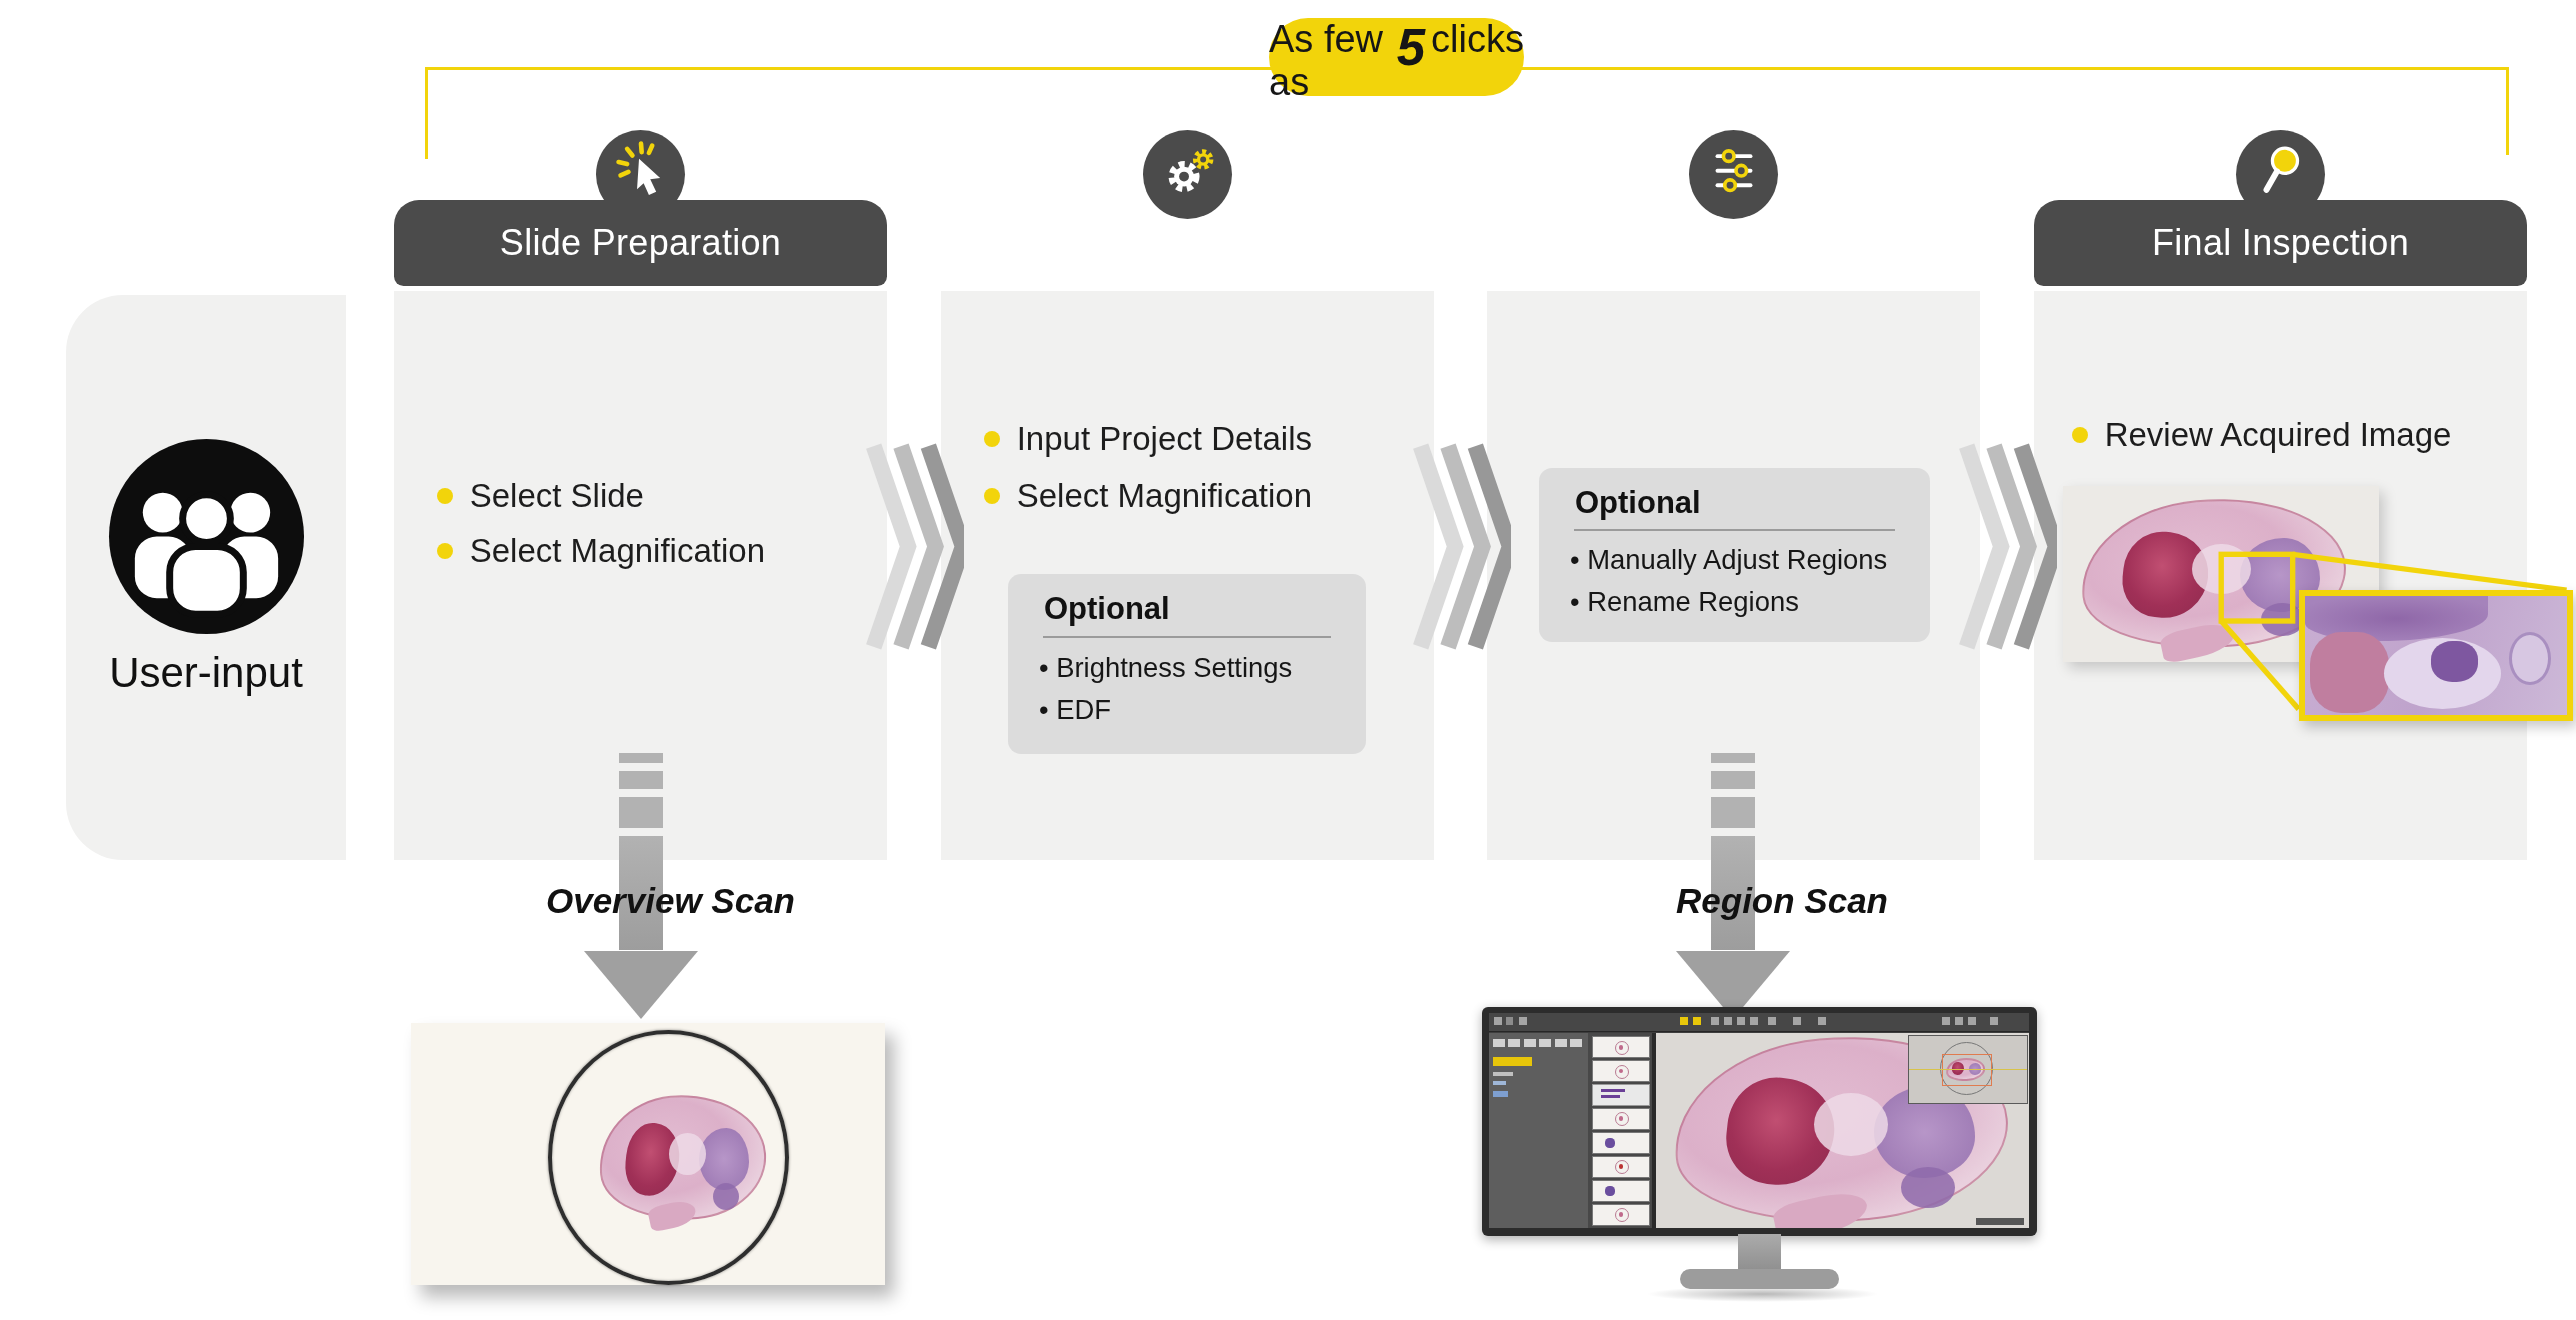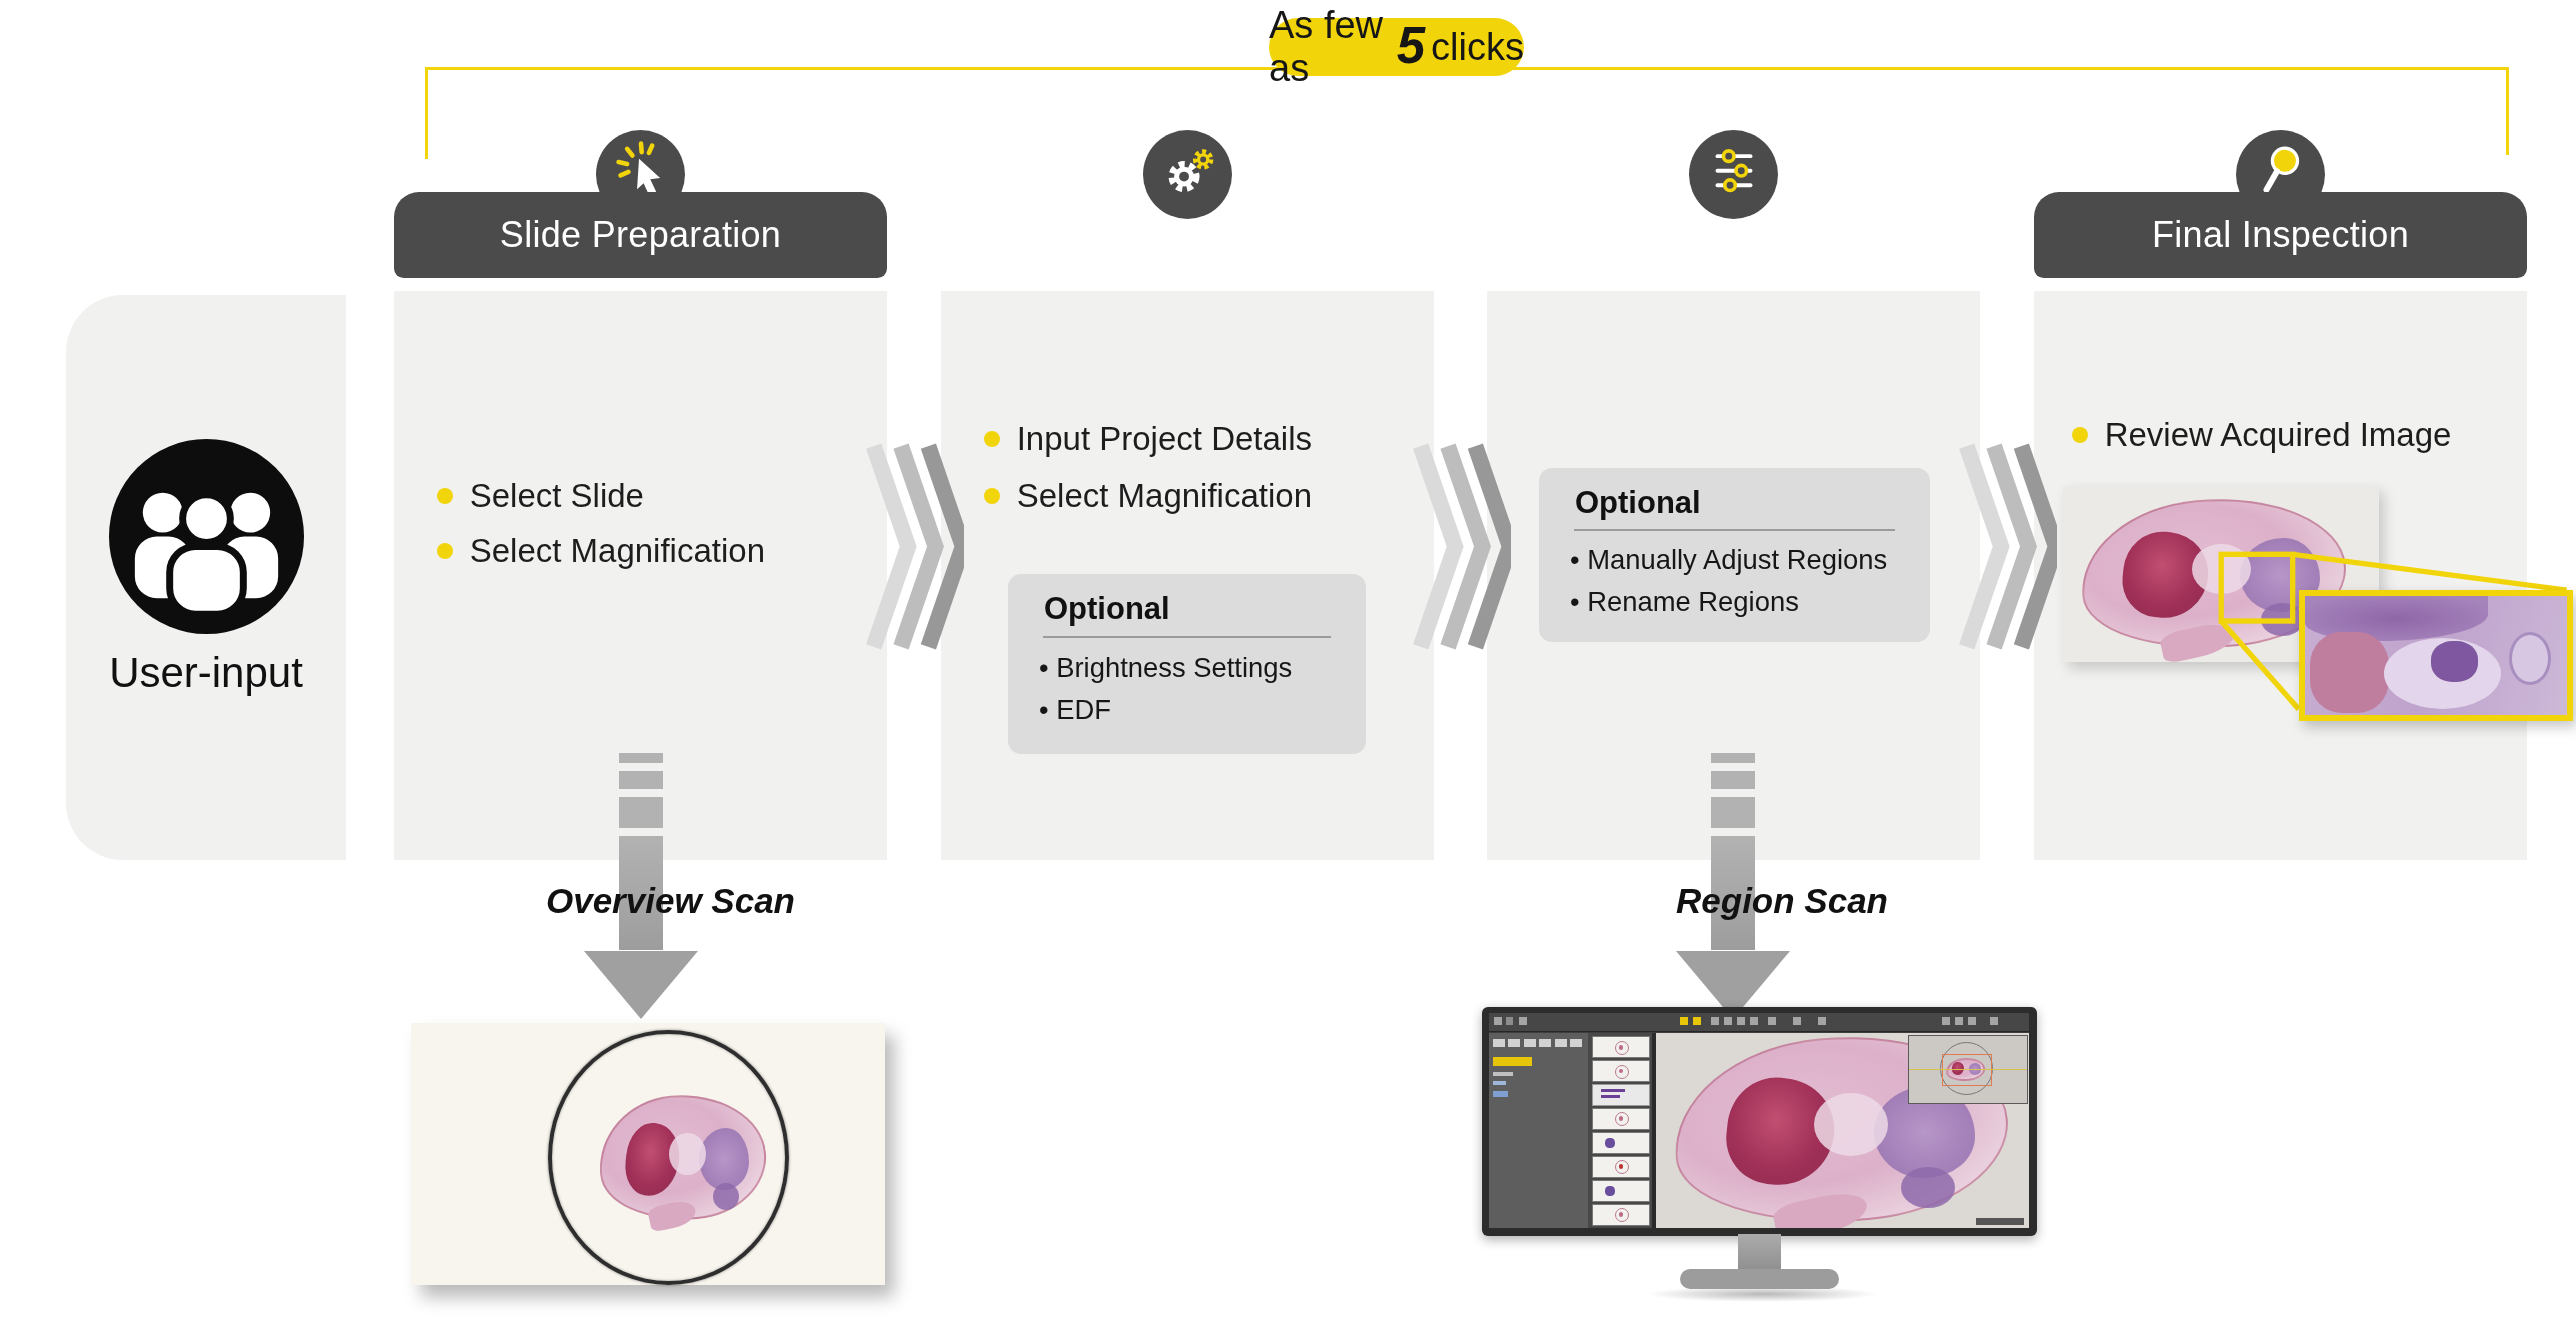--- a/index.html
+++ b/index.html
@@ -1,30 +1,30 @@
 <!DOCTYPE html>
 <html style="font-size:9.5px"><head>
 <meta charset="utf-8">
 <style>
   html,body{margin:0;padding:0;background:#ffffff;}
   #canvas{position:relative;width:2576px;height:1320px;background:#ffffff;overflow:hidden;
           font-family:"Liberation Sans", sans-serif;}
 
   
   .bracket{position:absolute;background:#F2D40B;}
-  .pill{position:absolute;left:1269px;top:18px;width:255px;height:58px;border-radius:39px;
-        background:#F2D40B;display:flex;align-items:center;justify-content:center;z-index:6;
+  .pill{position:absolute;left:1269px;top:18px;width:255px;height:78px;border-radius:39px;
+        background:#F2D40B;display:flex;justify-content:center;z-index:6;
         color:#161616;font-size:38px;}
   .pill b{font-size:51px;font-style:italic;font-weight:700;margin:0 6px 3.6px 6px;}
 
   
   .col{position:absolute;top:0;width:493px;height:1320px;}
   .bump{position:absolute;top:130px;width:89px;height:89px;border-radius:50%;background:#4B4B4B;z-index:1;}
   .bump svg{position:absolute;left:12px;top:7.2px;}
-  .step-header{position:absolute;top:192px;left:0;width:493px;height:86px;background:#4B4B4B;
+  .step-header{position:absolute;top:200px;left:0;width:493px;height:86px;background:#4B4B4B;
                border-radius:25px 25px 9.5px 9.5px;display:flex;align-items:center;justify-content:center;
                color:#fff;font-size:36px;z-index:2;letter-spacing:0.3px;}
   .step-panel{position:absolute;top:291px;left:0;width:493px;height:569px;background:#F1F1F0;}
 
   .brow{position:absolute;display:flex;align-items:center;gap:16.7px;font-size:33px;color:#1d1d1d;}
   .brow .dot{width:16px;height:16px;border-radius:50%;background:#F2D40B;flex:0 0 auto;}
 
   .optbox{position:absolute;background:#DCDCDC;border-radius:13px;}
   .opt-title{position:absolute;left:36px;top:16.7px;font-size:31px;font-weight:700;color:#111;}
   .opt-rule{position:absolute;left:35px;right:35px;height:1.8px;background:#9B9B9B;}

